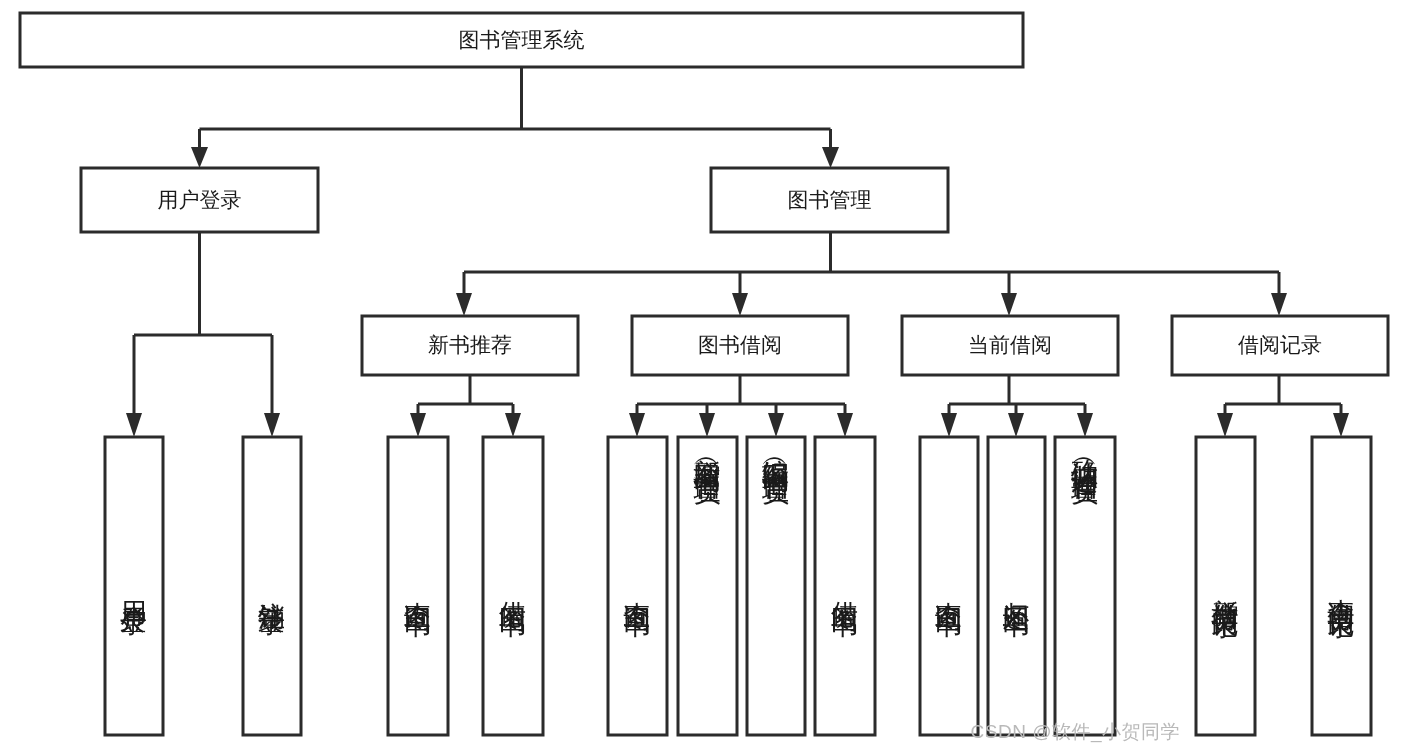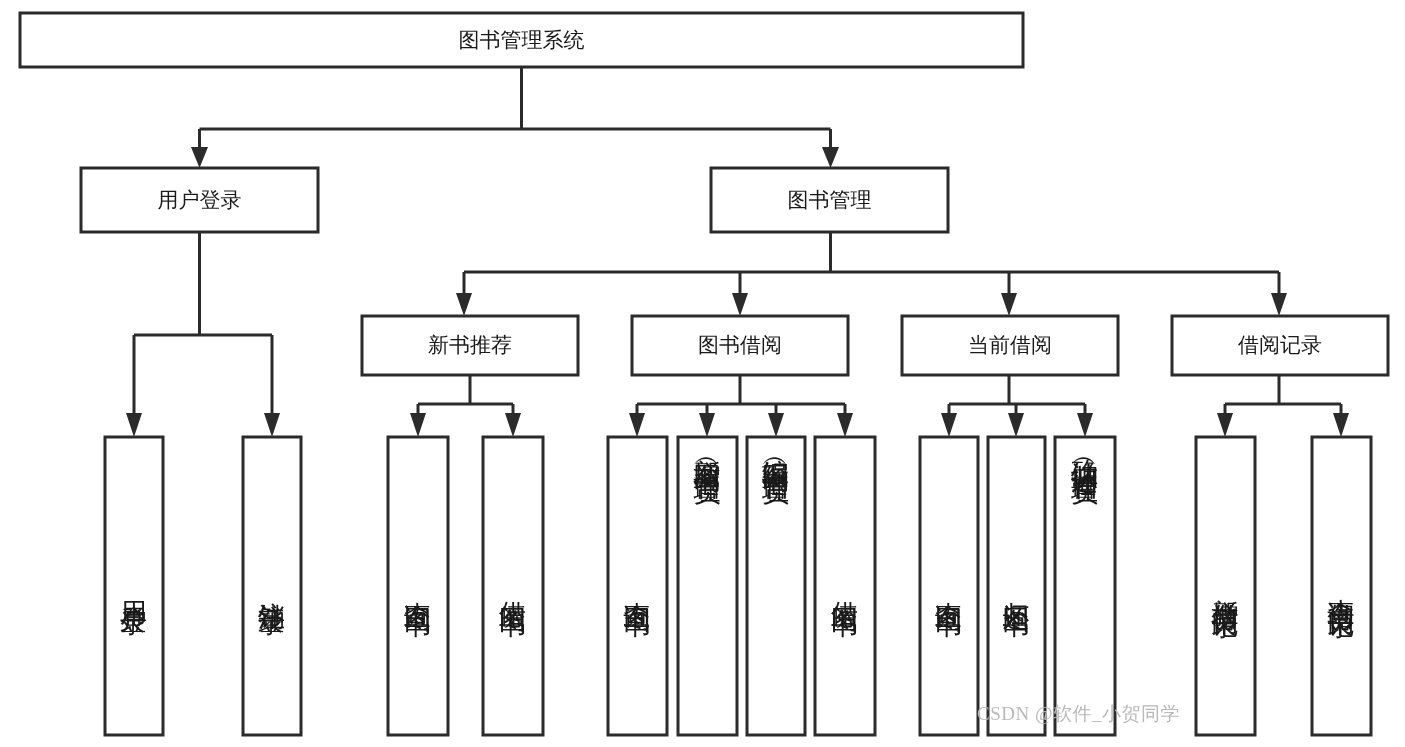--- a/index.html
+++ b/index.html
@@ -62,22 +62,22 @@
     font-family: "DejaVu Sans", "Liberation Sans", sans-serif;
     font-size: 27px;
     line-height: 1.0;
     color: #1a1a1a;
     letter-spacing: 3px;
     white-space: nowrap;
   }
   #watermark {
     position: absolute;
     right: 8px;
-    bottom: 20px;
-    font-family: Liberation Serif, serif;
+    bottom: 2px;
+    font-family: Liberation Sans, sans-serif;
     font-size: 19px;
     color: #b9b9b9;
     letter-spacing: 0.5px;
     white-space: nowrap;
   }
 </style>
 </head>
 <body>
 
 <div id="diagram-root">

